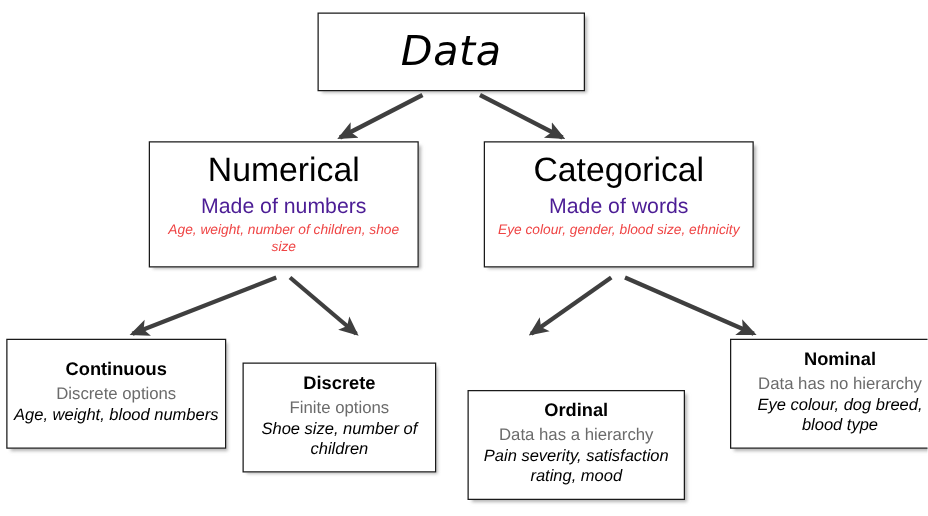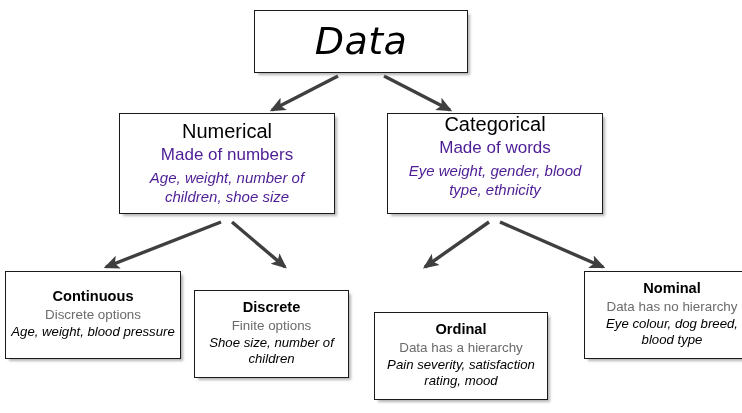--- a/index.html
+++ b/index.html
@@ -50,21 +50,21 @@
   
   #node-data {
     left: 254px;
     top: 10px;
     width: 214px;
     height: 63px;
   }
   .root-title {
     font-family: "DejaVu Sans", sans-serif;
     font-style: italic;
-    font-size: 38px;
+    font-size: 33px;
     line-height: 1.05;
     color: #000000;
     letter-spacing: 0.5px;
   }
 
   
   #node-numerical {
     left: 119px;
     top: 113px;
     width: 216px;
@@ -72,36 +72,36 @@
     padding: 6px 6px 7px;
   }
   #node-categorical {
     left: 387px;
     top: 113px;
     width: 216px;
     height: 101px;
     padding: 6px 6px 21px;
   }
   .l2-title {
-    font-size: 20px;
+    font-size: 27px;
     line-height: 1.22;
     color: #000000;
     margin-bottom: 2px;
   }
   .l2-subtitle {
     font-size: 17px;
     line-height: 1.22;
     color: #4c1d95;
     margin-bottom: 3px;
   }
   .l2-examples {
     font-style: italic;
-    font-size: 15px;
+    font-size: 11px;
     line-height: 1.26;
-    color: #4c1d95;
+    color: #ef4444;
     max-width: 196px;
   }
 
   
   .leaf {
     top: 271px;
     height: 88px;
     padding: 5px 4px 6px;
   }
   #node-continuous { left: 5px;   width: 176px; }
@@ -159,27 +159,27 @@
 
   <div class="node" id="node-numerical">
     <div class="l2-title">Numerical</div>
     <div class="l2-subtitle">Made of numbers</div>
     <div class="l2-examples">Age, weight, number of children, shoe size</div>
   </div>
 
   <div class="node" id="node-categorical">
     <div class="l2-title">Categorical</div>
     <div class="l2-subtitle">Made of words</div>
-    <div class="l2-examples">Eye weight, gender, blood type, ethnicity</div>
+    <div class="l2-examples">Eye colour, gender, blood size, ethnicity</div>
   </div>
 
   <div class="node leaf" id="node-continuous">
     <div class="l3-title">Continuous</div>
     <div class="l3-subtitle">Discrete options</div>
-    <div class="l3-examples">Age, weight, blood pressure</div>
+    <div class="l3-examples">Age, weight, blood numbers</div>
   </div>
 
   <div class="node leaf" id="node-discrete">
     <div class="l3-title">Discrete</div>
     <div class="l3-subtitle">Finite options</div>
     <div class="l3-examples">Shoe size, number of children</div>
   </div>
 
   <div class="node leaf" id="node-ordinal">
     <div class="l3-title">Ordinal</div>

